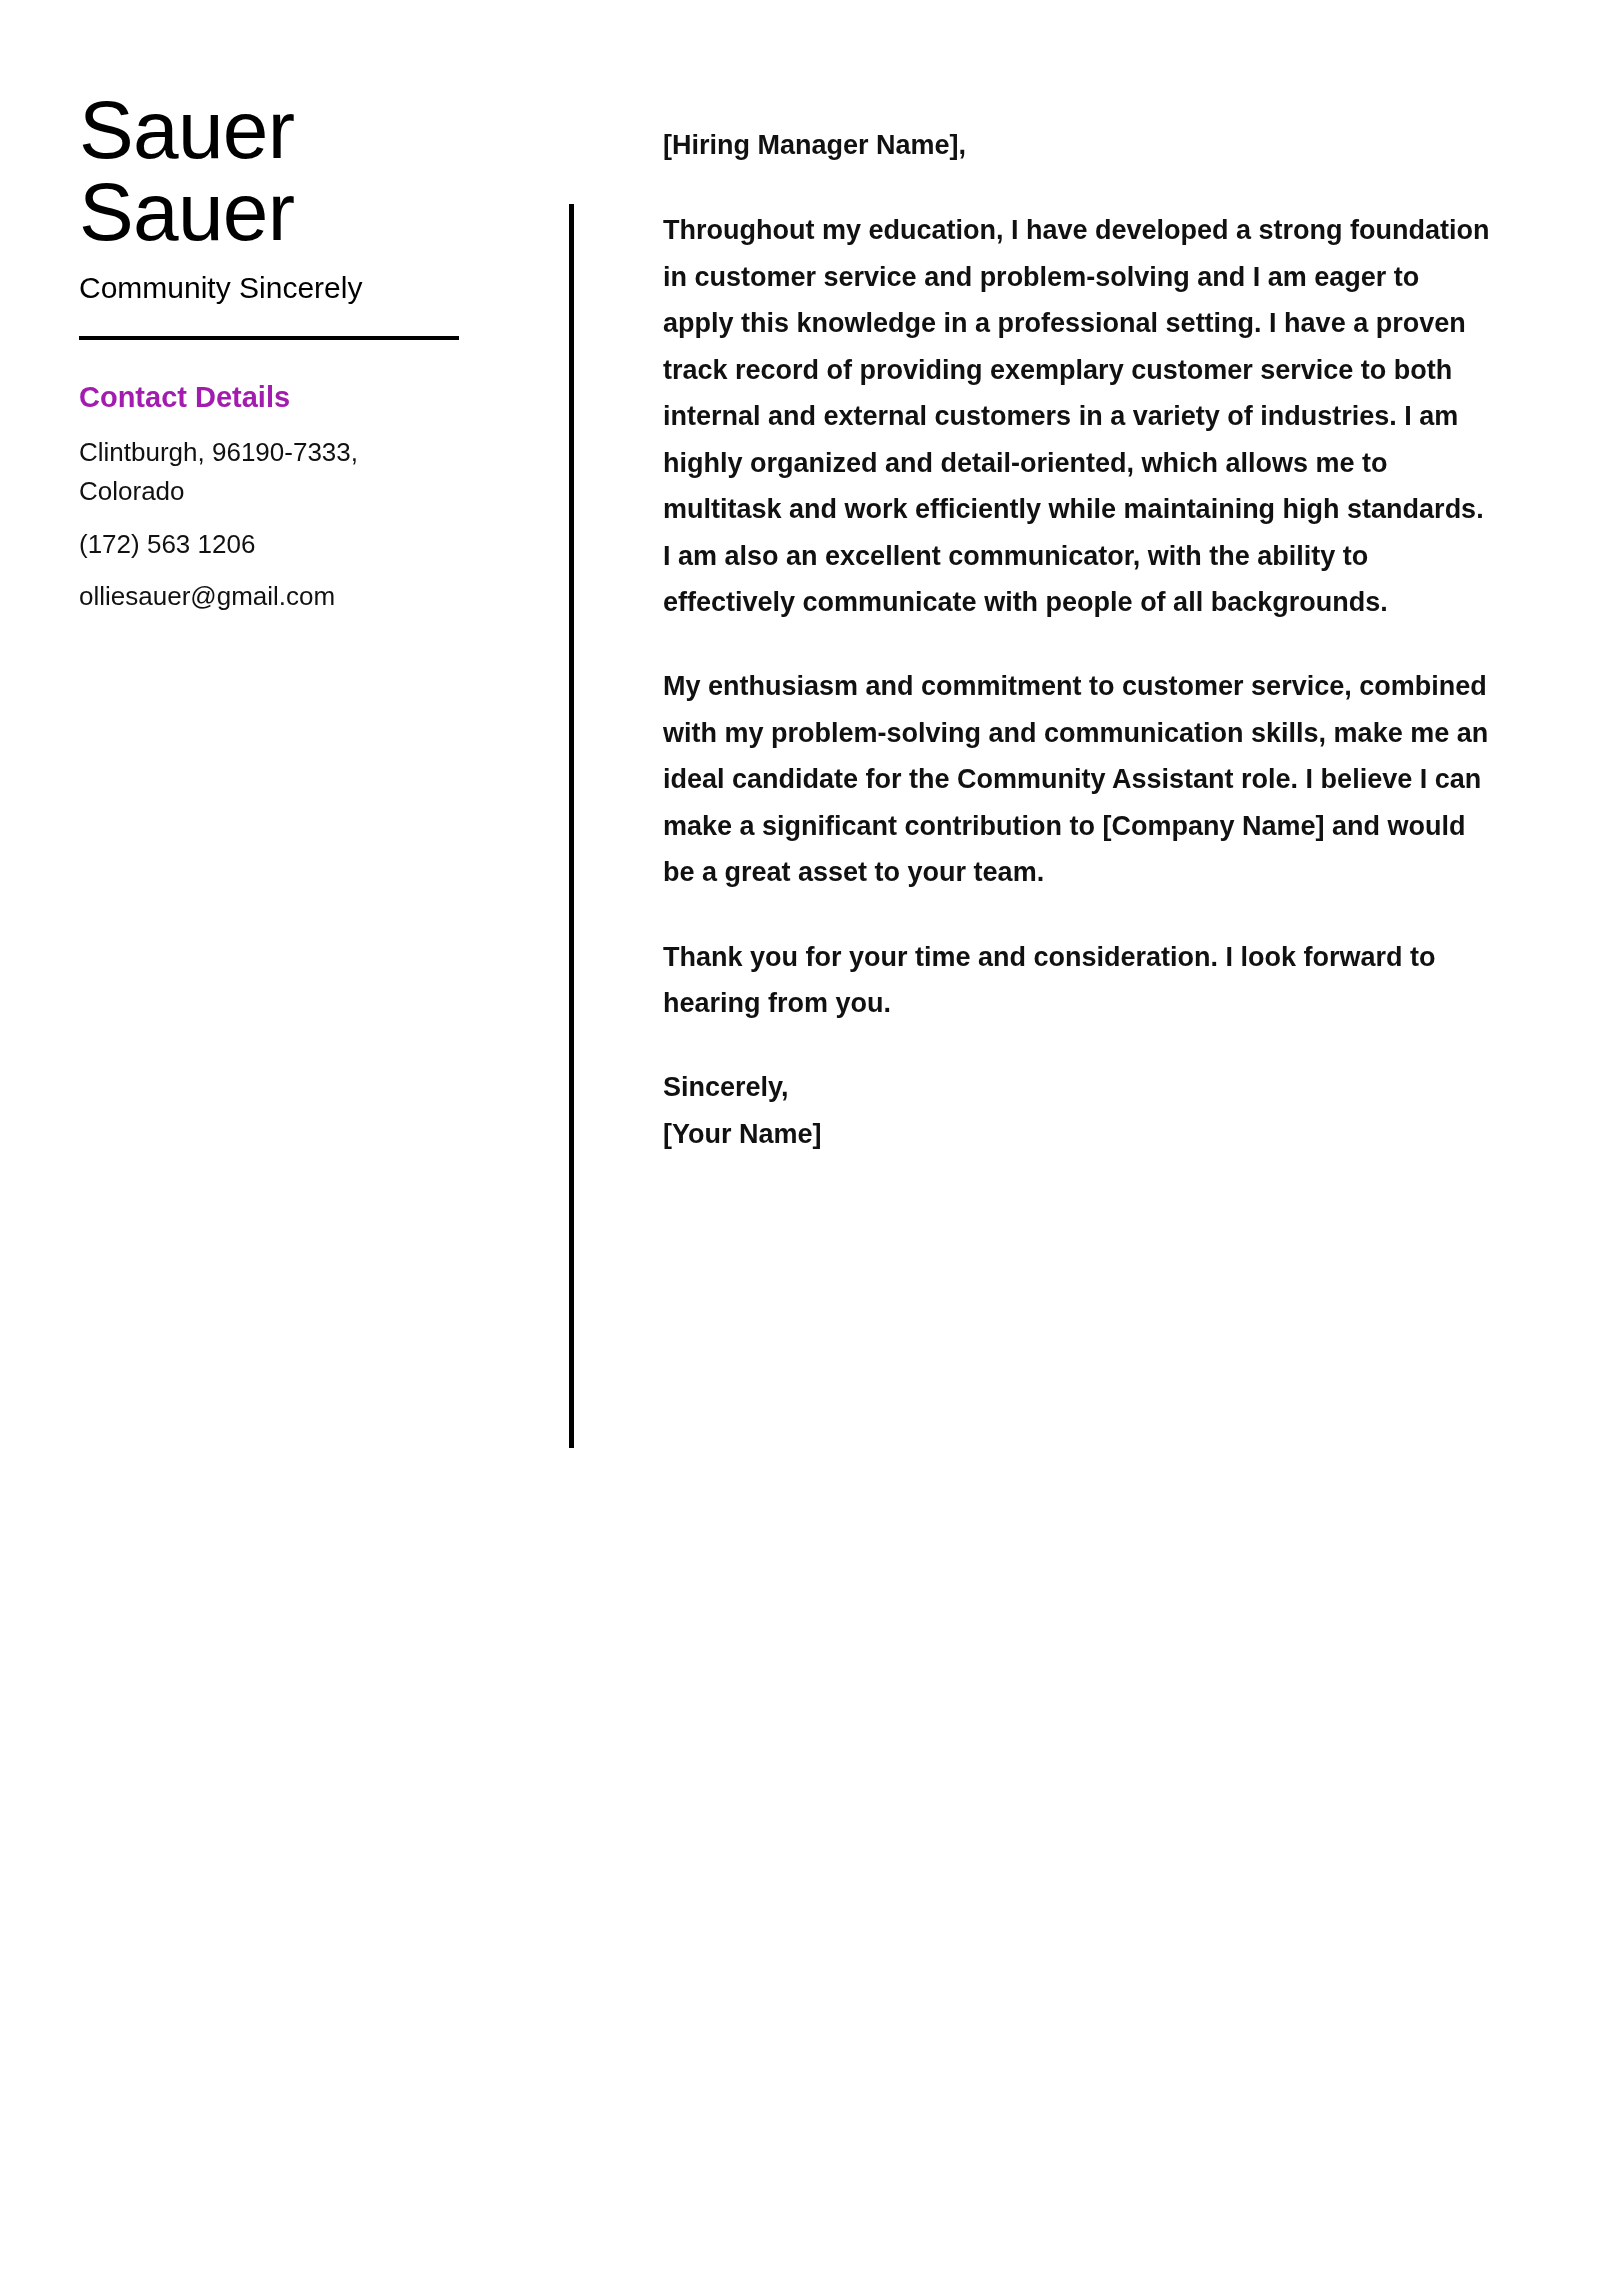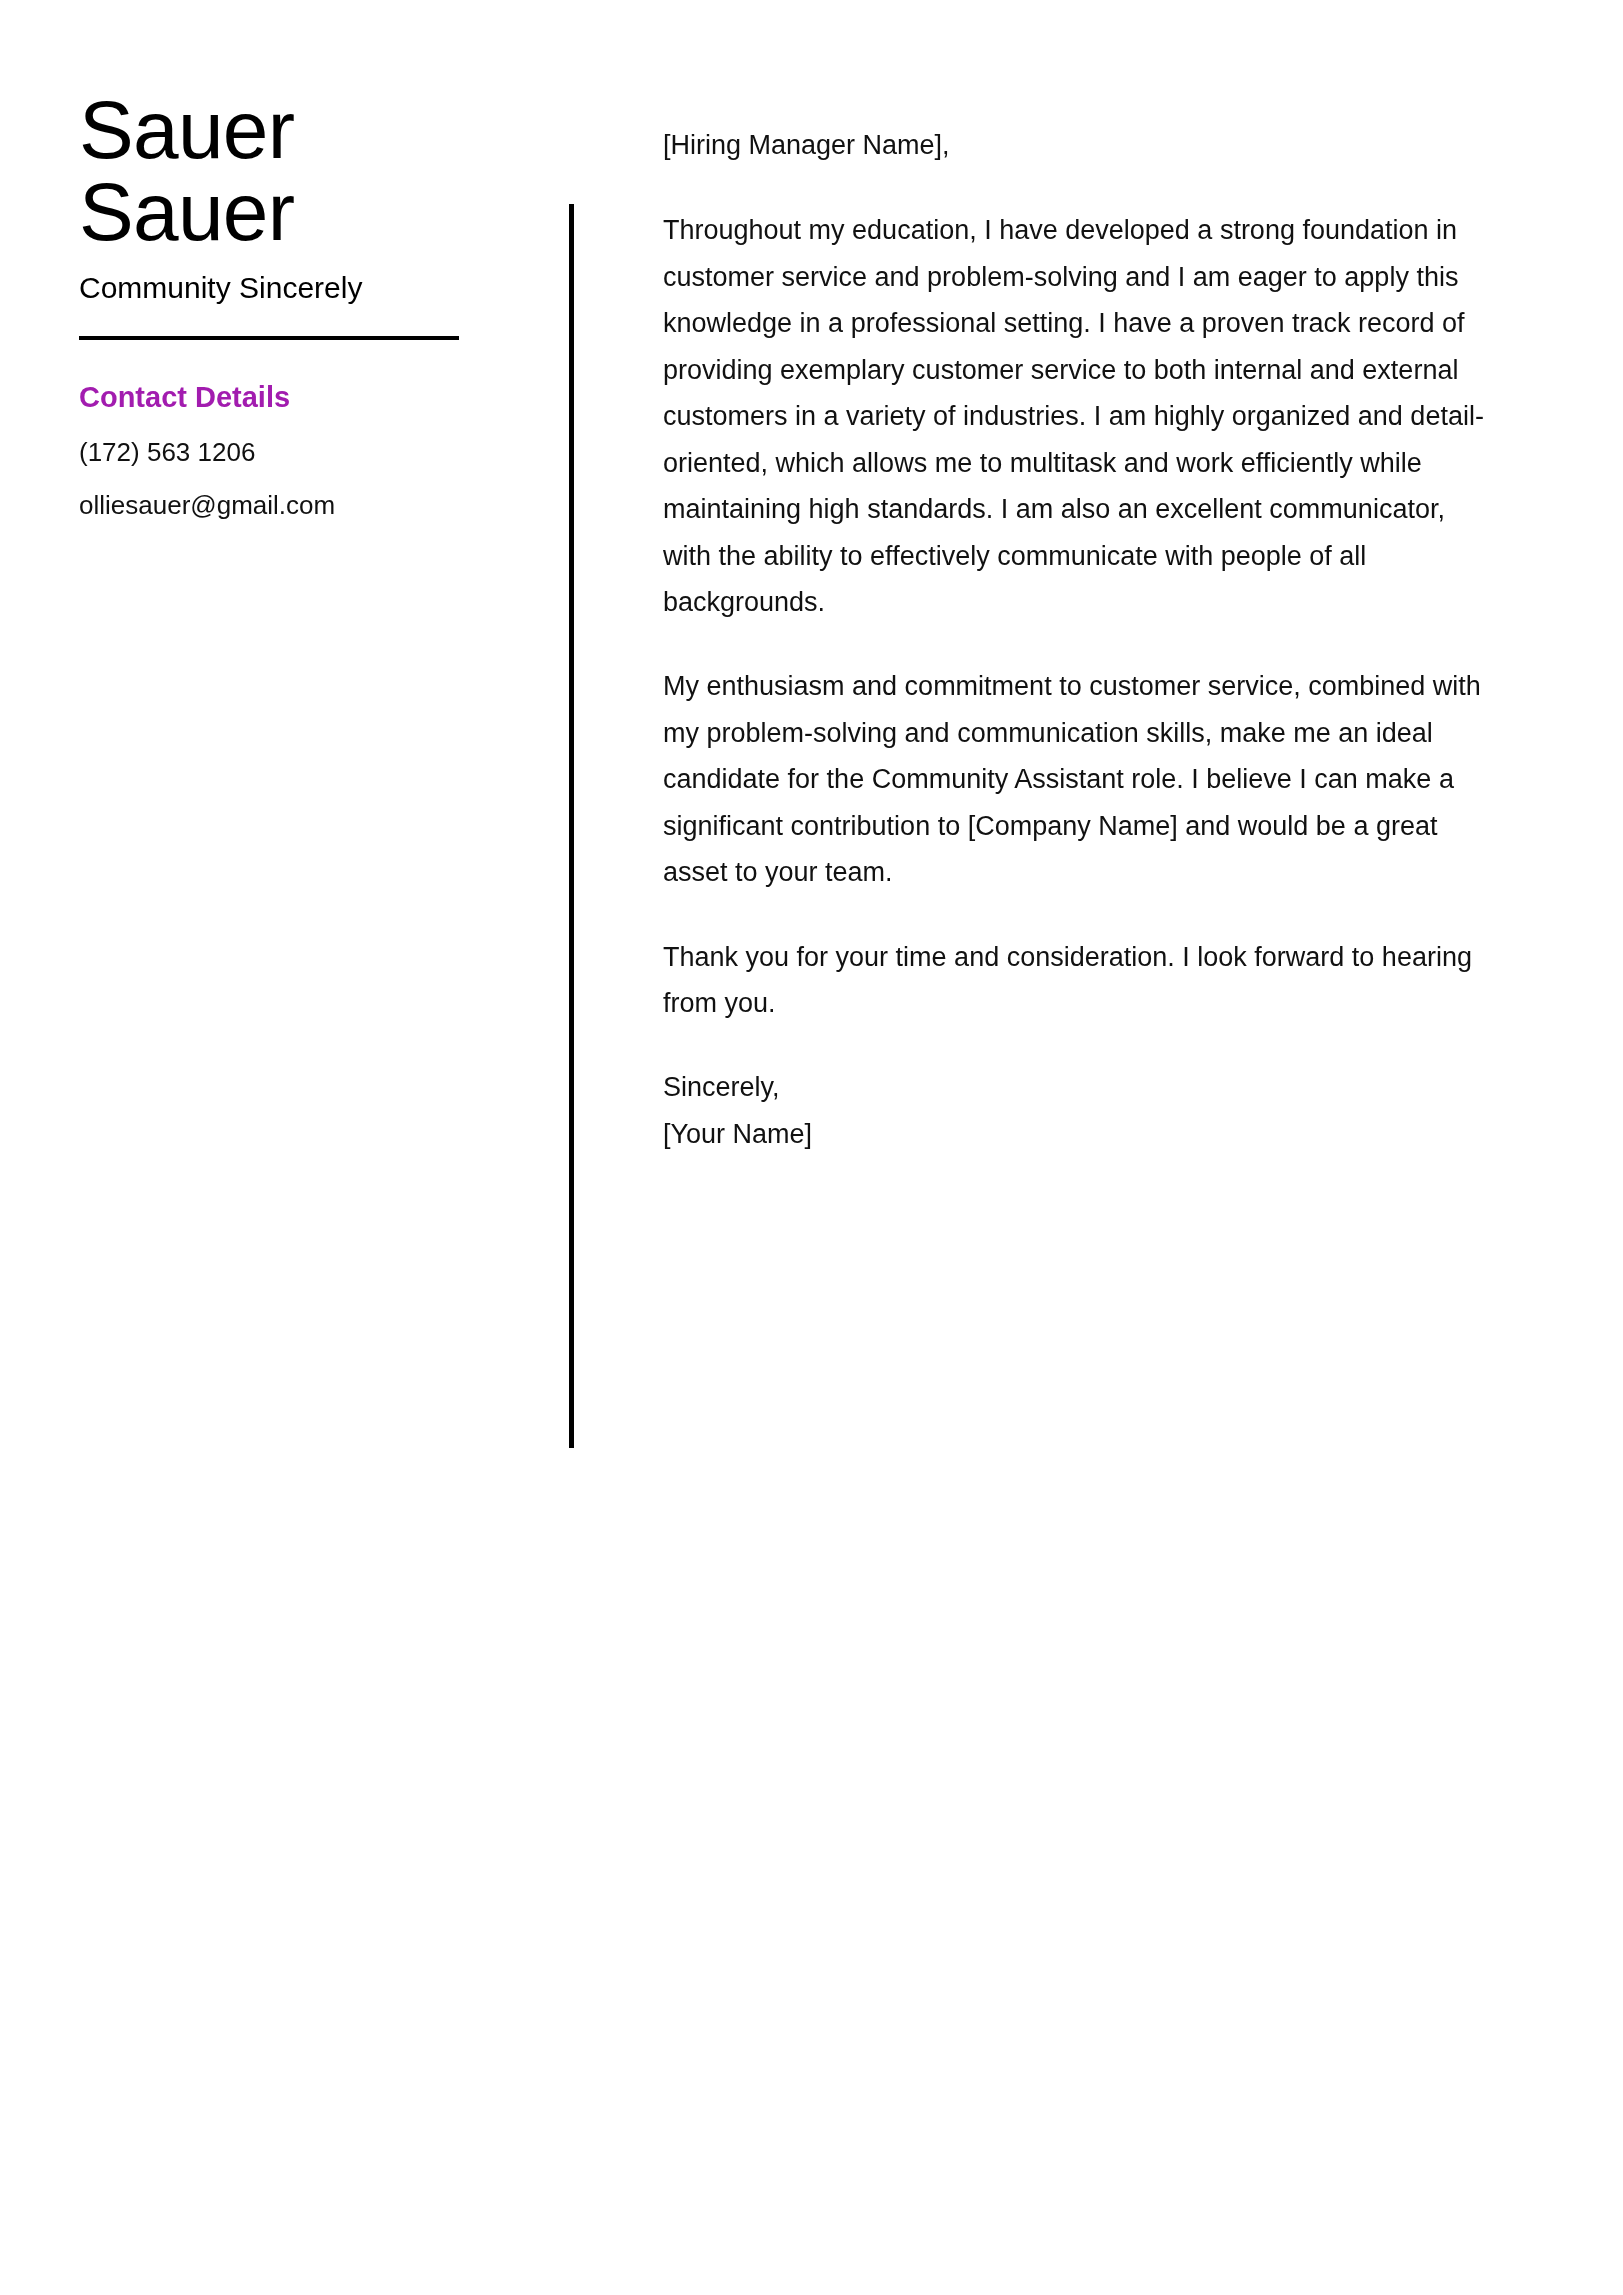--- a/index.html
+++ b/index.html
@@ -112,21 +112,21 @@
     left: 663px;
     top: 122px;
     width: 845px;
   }
 
   .letter p {
     font-size: 27px;
     line-height: 1.72;
     color: #111111;
     margin: 0 12px 38px 0;
-    font-weight: 400;
+    font-weight: 700;
   }
   .letter p.salutation {
     margin-bottom: 39px;
   }
   .letter p.signoff {
     margin-bottom: 0;
   }
   .letter .signoff-line {
     display: block;
   }
@@ -143,20 +143,21 @@
       <span class="name-last">Sauer</span>
     </div>
 
     <div class="job-title">Community Sincerely</div>
 
     <div class="sidebar-rule"></div>
 
     <div class="contact-heading">Contact Details</div>
 
     <div class="contact-list">
+      <div class="contact-item">Clintburgh, 96190-7333, Colorado</div>
       <div class="contact-item">(172) 563 1206</div>
       <div class="contact-item email">olliesauer@gmail.com</div>
     </div>
 
   </div>
 
   <div class="divider"></div>
 
   <div class="letter">
 

